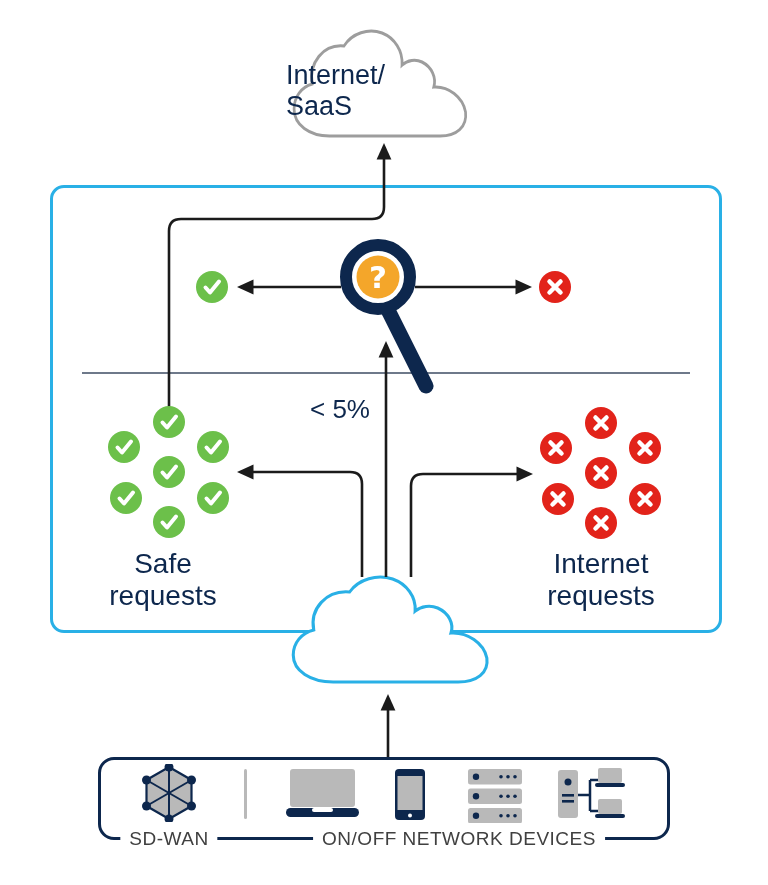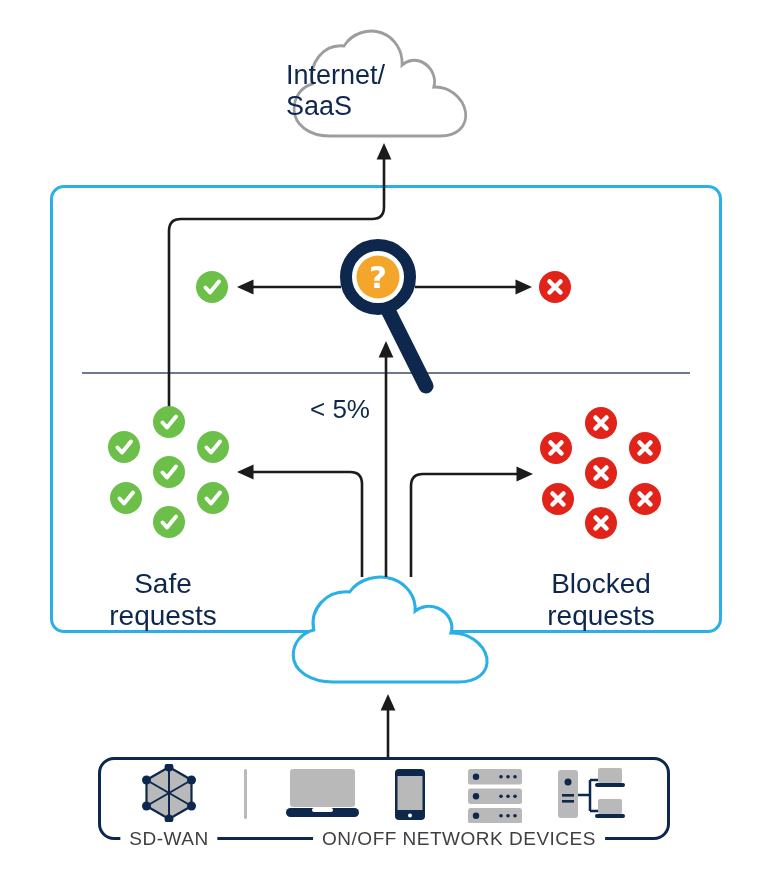--- a/index.html
+++ b/index.html
@@ -15,21 +15,21 @@
   .devices-box{
     left:98px;top:757px;width:572px;height:83px;
     border:3px solid #0d274d;border-radius:16px;box-sizing:border-box;
   }
   .cloud-label{
     left:286px;top:60px;width:186px;text-align:left;
     font-size:27px;line-height:1.16;color:#0d274d;
   }
   .req-label{
     top:548px;width:160px;text-align:center;
-    font-size:28px;line-height:1.14;color:#0d274d;margin-top:20px;
+    font-size:28px;line-height:1.14;color:#0d274d;
   }
   .req-label.safe{left:83px;}
   .req-label.blocked{left:521px;}
   .threshold-label{
     left:280px;top:394px;width:90px;text-align:right;
     font-size:26px;color:#0d274d;
   }
   .box-chip{
     top:827px;transform:translateX(-50%);background:#ffffff;
     padding:0 9px;font-size:19px;line-height:24px;color:#404040;
@@ -144,21 +144,21 @@
     </g>
   </svg>
 
   <div class="abs threshold-label">&lt; 5%</div>
 
   <div class="abs req-label safe">
     <span>Safe</span><br>
     <span>requests</span>
   </div>
   <div class="abs req-label blocked">
-    <span>Blocked</span><br>
+    <span>Internet</span><br>
     <span>requests</span>
   </div>
 
   <div class="abs devices-box"></div>
 
   <svg class="abs" style="left:141px;top:764px;" width="56" height="58" viewBox="0 0 56 58">
     <polygon points="28,3 50.5,16 50.5,42 28,55 5.5,42 5.5,16" fill="#b9b9b9" stroke="#0d274d" stroke-width="2.2"></polygon>
     <g stroke="#0d274d" stroke-width="2">
       <line x1="28" y1="3" x2="28" y2="55"></line>
       <line x1="50.5" y1="16" x2="5.5" y2="42"></line>

